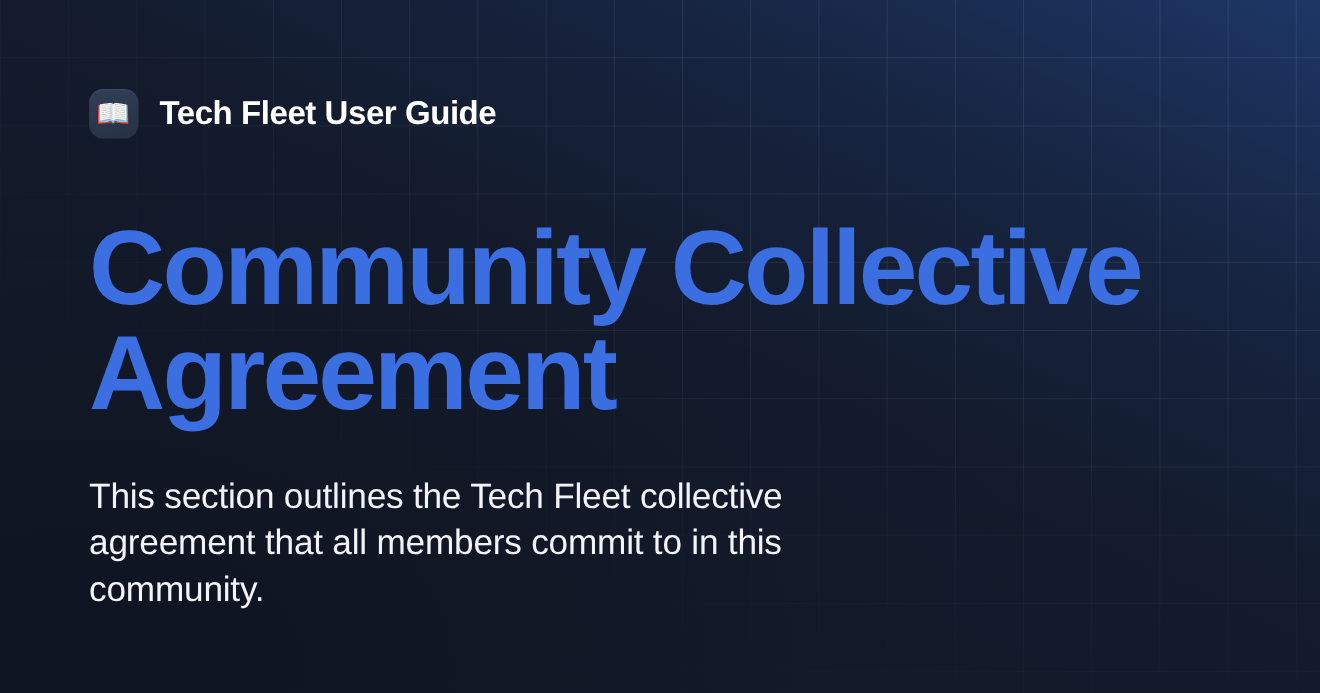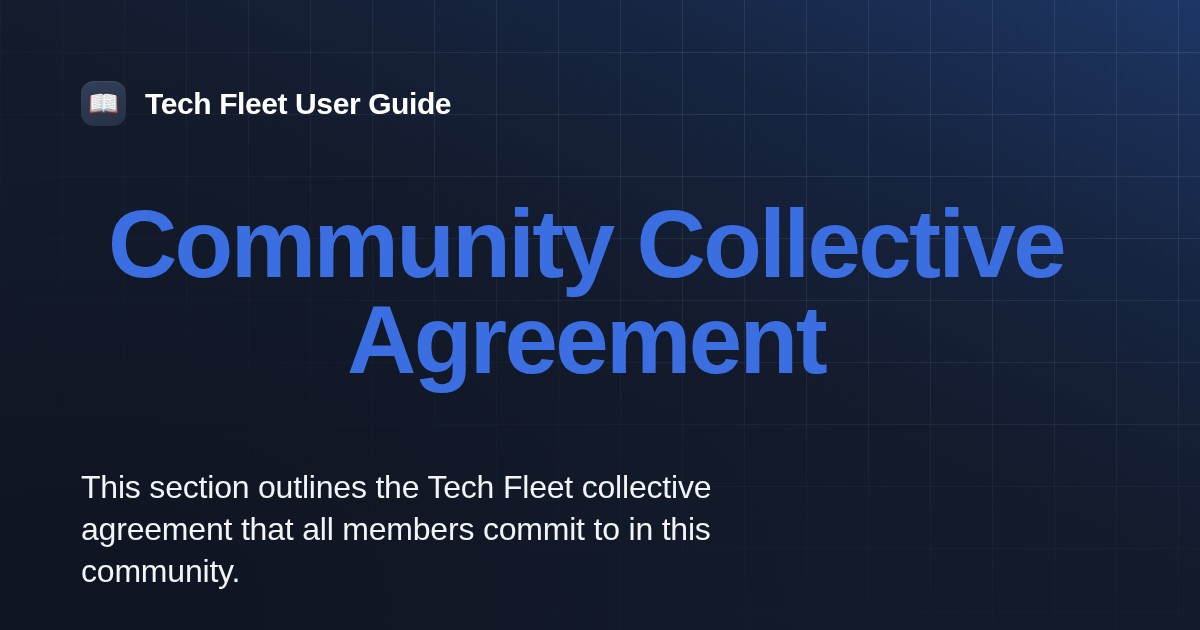--- a/index.html
+++ b/index.html
@@ -132,35 +132,33 @@
   .headline {
     position:absolute;
     left:0;
     top:196px;
     width:1010px;
     font-size:96px;
     font-weight:bold;
     line-height:96px;
     letter-spacing:-2.6px;
     color:#3b6ee0;
-    text-align:center;
   }
 
   
   .description {
     position:absolute;
     left:0;
     top:430px;
     width:790px;
     font-size:32px;
     font-weight:normal;
     line-height:42px;
     letter-spacing:-0.2px;
     color:#f2f4f8;
-    margin-top:36px;
   }
 </style>
 </head>
 <body>
 
 <div class="og-card">
 
   <div class="bg-base"></div>
   <div class="bg-base-2"></div>
   <div class="bg-grid"></div>

